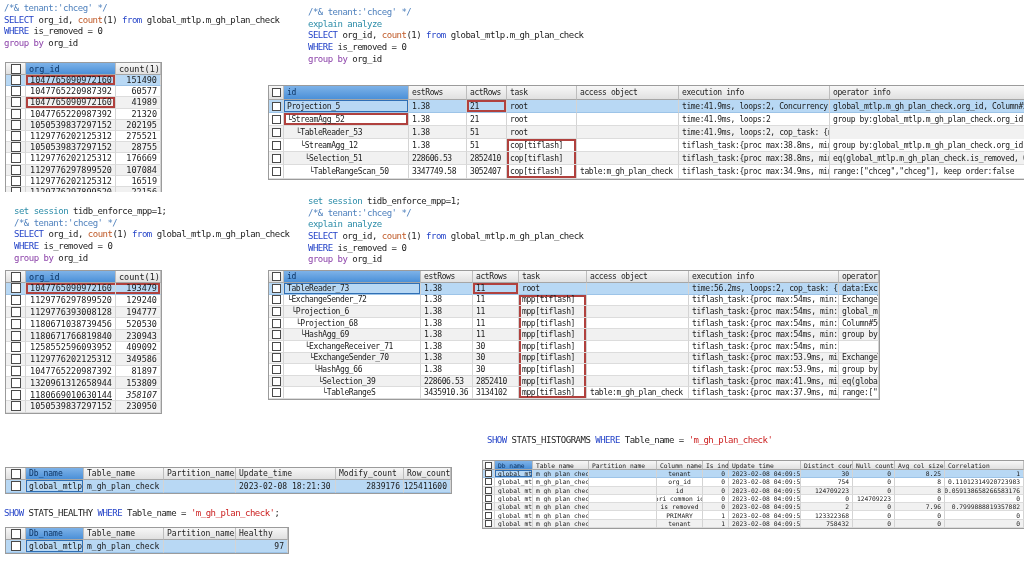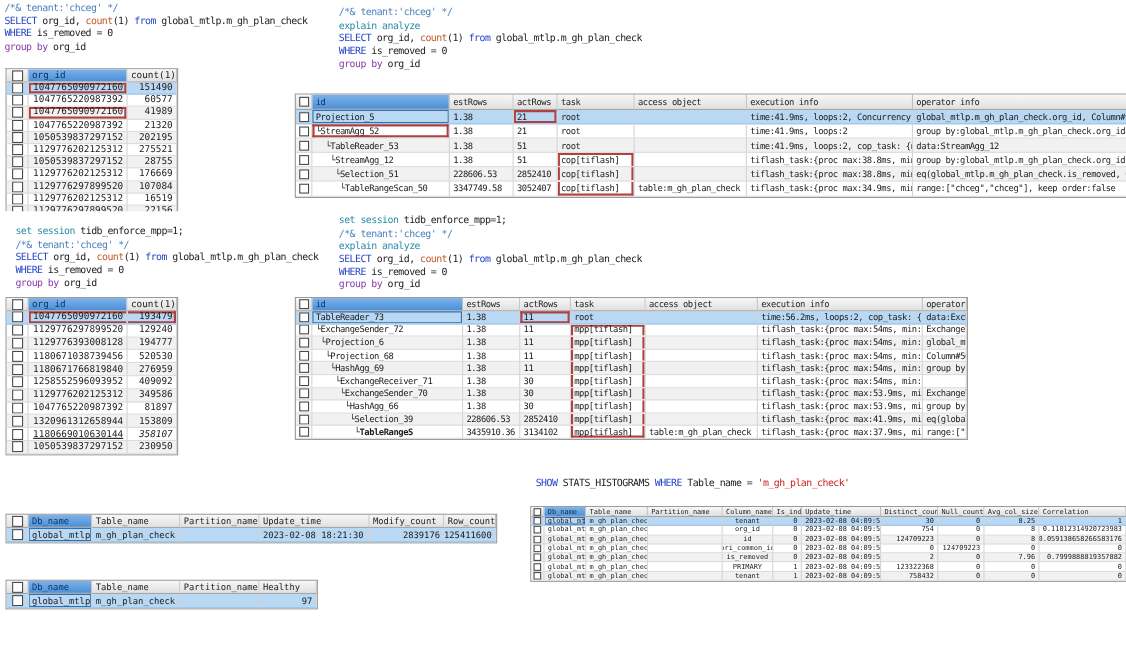--- a/index.html
+++ b/index.html
@@ -147,21 +147,20 @@
         <div class="gc" style="width: 195px;">group by:global_mtlp.m_gh_plan_check.org_id</div>
       </div>
       <div class="gr r alt">
         <div class="gc cbc" style="width: 15px;"><span class="cb"></span></div>
         <div class="gc" style="width: 125px;">  └TableReader_53</div>
         <div class="gc" style="width: 58px;">1.38</div>
         <div class="gc" style="width: 40px;">51</div>
         <div class="gc" style="width: 70px;">root</div>
         <div class="gc" style="width: 102px;"></div>
         <div class="gc" style="width: 151px;">time:41.9ms, loops:2, cop_task: {nu</div>
-        <div class="gc" style="width: 195px;">data:StreamAgg_12</div>
       </div>
       <div class="gr r">
         <div class="gc cbc" style="width: 15px;"><span class="cb"></span></div>
         <div class="gc" style="width: 125px;">   └StreamAgg_12</div>
         <div class="gc" style="width: 58px;">1.38</div>
         <div class="gc" style="width: 40px;">51</div>
         <div class="gc" style="width: 70px; box-shadow: rgb(176, 65, 62) 2px 0px 0px inset, rgb(176, 65, 62) -2px 0px 0px inset, rgb(176, 65, 62) 0px 2px 0px inset;">cop[tiflash]</div>
         <div class="gc" style="width: 102px;"></div>
         <div class="gc" style="width: 151px;">tiflash_task:{proc max:38.8ms, min:</div>
         <div class="gc" style="width: 195px;">group by:global_mtlp.m_gh_plan_check.org_id</div>
@@ -211,21 +210,21 @@
         <div class="gc ar" style="width: 45px;">194777</div>
       </div>
       <div class="gr r">
         <div class="gc cbc" style="width: 20px;"><span class="cb"></span></div>
         <div class="gc ar" style="width: 90px;">1180671038739456</div>
         <div class="gc ar" style="width: 45px;">520530</div>
       </div>
       <div class="gr r alt">
         <div class="gc cbc" style="width: 20px;"><span class="cb"></span></div>
         <div class="gc ar" style="width: 90px;">1180671766819840</div>
-        <div class="gc ar" style="width: 45px;">276959</div>
+        <div class="gc ar" style="width: 45px;">230943</div>
       </div>
       <div class="gr r">
         <div class="gc cbc" style="width: 20px;"><span class="cb"></span></div>
         <div class="gc ar" style="width: 90px;">1258552596093952</div>
         <div class="gc ar" style="width: 45px;">409092</div>
       </div>
       <div class="gr r alt">
         <div class="gc cbc" style="width: 20px;"><span class="cb"></span></div>
         <div class="gc ar" style="width: 90px;">1129776202125312</div>
         <div class="gc ar" style="width: 45px;">349586</div>
@@ -349,21 +348,21 @@
         <div class="gc" style="width: 137px;">       └Selection_39</div>
         <div class="gc" style="width: 52px;">228606.53</div>
         <div class="gc" style="width: 46px;">2852410</div>
         <div class="gc" style="width: 68px; box-shadow: rgb(176, 65, 62) 2px 0px 0px inset, rgb(176, 65, 62) -2px 0px 0px inset;">mpp[tiflash]</div>
         <div class="gc" style="width: 102px;"></div>
         <div class="gc" style="width: 150px;">tiflash_task:{proc max:41.9ms, min:</div>
         <div class="gc" style="width: 40px;">eq(global</div>
       </div>
       <div class="gr r">
         <div class="gc cbc" style="width: 15px;"><span class="cb"></span></div>
-        <div class="gc" style="width: 137px; font-weight: bold;">        └TableRangeS</div>
+        <div class="gc" style="width: 137px;">        └TableRangeS</div>
         <div class="gc" style="width: 52px;">3435910.36</div>
         <div class="gc" style="width: 46px;">3134102</div>
         <div class="gc" style="width: 68px; box-shadow: rgb(176, 65, 62) 2px 0px 0px inset, rgb(176, 65, 62) -2px 0px 0px inset, rgb(176, 65, 62) 0px -2px 0px inset;">mpp[tiflash]</div>
         <div class="gc" style="width: 102px;">table:m_gh_plan_check</div>
         <div class="gc" style="width: 150px;">tiflash_task:{proc max:37.9ms, min:</div>
         <div class="gc" style="width: 40px;">range:["c</div>
       </div>
     </div>
 
   <div class="grid t-meta" style="left:5px;top:467px">
@@ -380,20 +379,21 @@
         <div class="gc cbc" style="width: 20px;"><span class="cb"></span></div>
         <div class="gc" style="width: 58px; box-shadow: rgb(47, 111, 181) 0px 0px 0px 1px inset;">global_mtlp</div>
         <div class="gc" style="width: 80px;">m_gh_plan_check</div>
         <div class="gc" style="width: 72px;"></div>
         <div class="gc" style="width: 100px;">2023-02-08 18:21:30</div>
         <div class="gc ar" style="width: 68px;">2839176</div>
         <div class="gc ar" style="width: 47px;">125411600</div>
       </div>
     </div>
 
+  <div class="sql" style="left:4px;top:508px"><div class="sql-line"><span class="tk-kw">SHOW</span><span class="tk-id"> STATS_HEALTHY </span><span class="tk-kw">WHERE</span><span class="tk-id"> Table_name = </span><span class="tk-str">'m_gh_plan_check'</span><span class="tk-id">;</span></div></div>
   <div class="grid t-healthy" style="left:5px;top:527px">
       <div class="gr h">
         <div class="gc cbc th" style="width: 20px;"><span class="cb"></span></div>
         <div class="gc th th0" style="width: 58px;">Db_name</div>
         <div class="gc th" style="width: 80px;">Table_name</div>
         <div class="gc th" style="width: 72px;">Partition_name</div>
         <div class="gc th" style="width: 52px;">Healthy</div>
       </div>
       <div class="gr r sel">
         <div class="gc cbc" style="width: 20px;"><span class="cb"></span></div>

